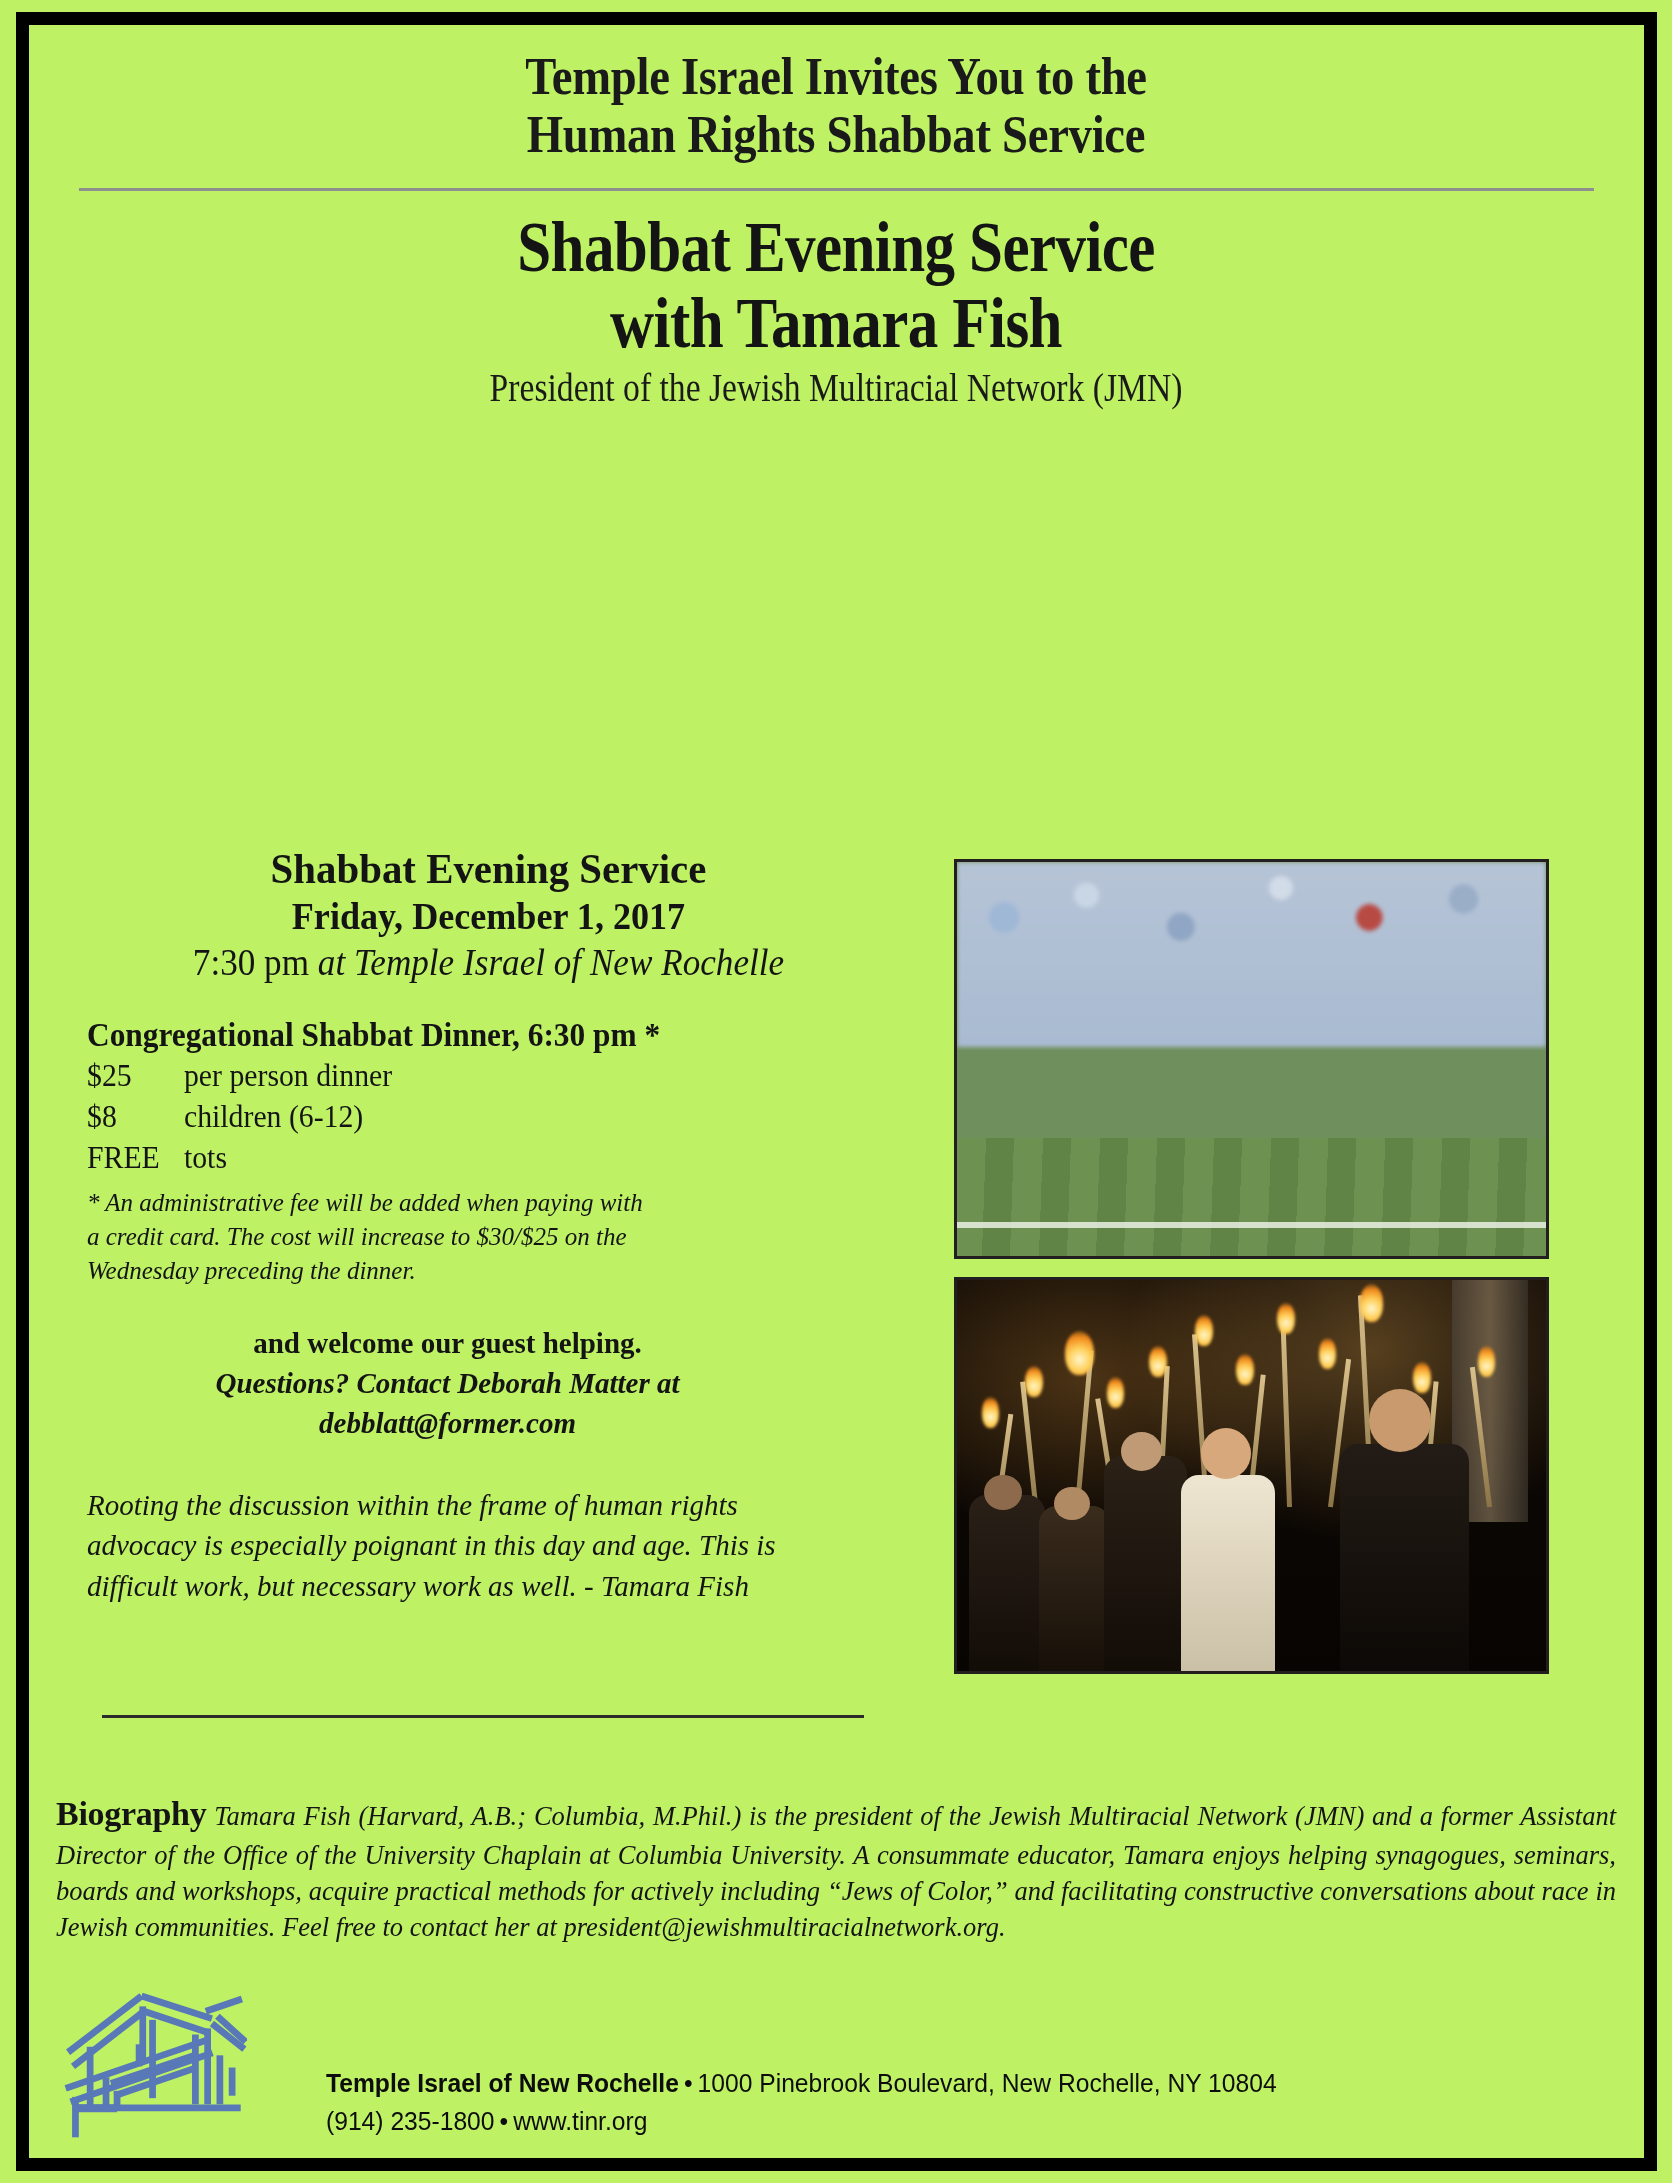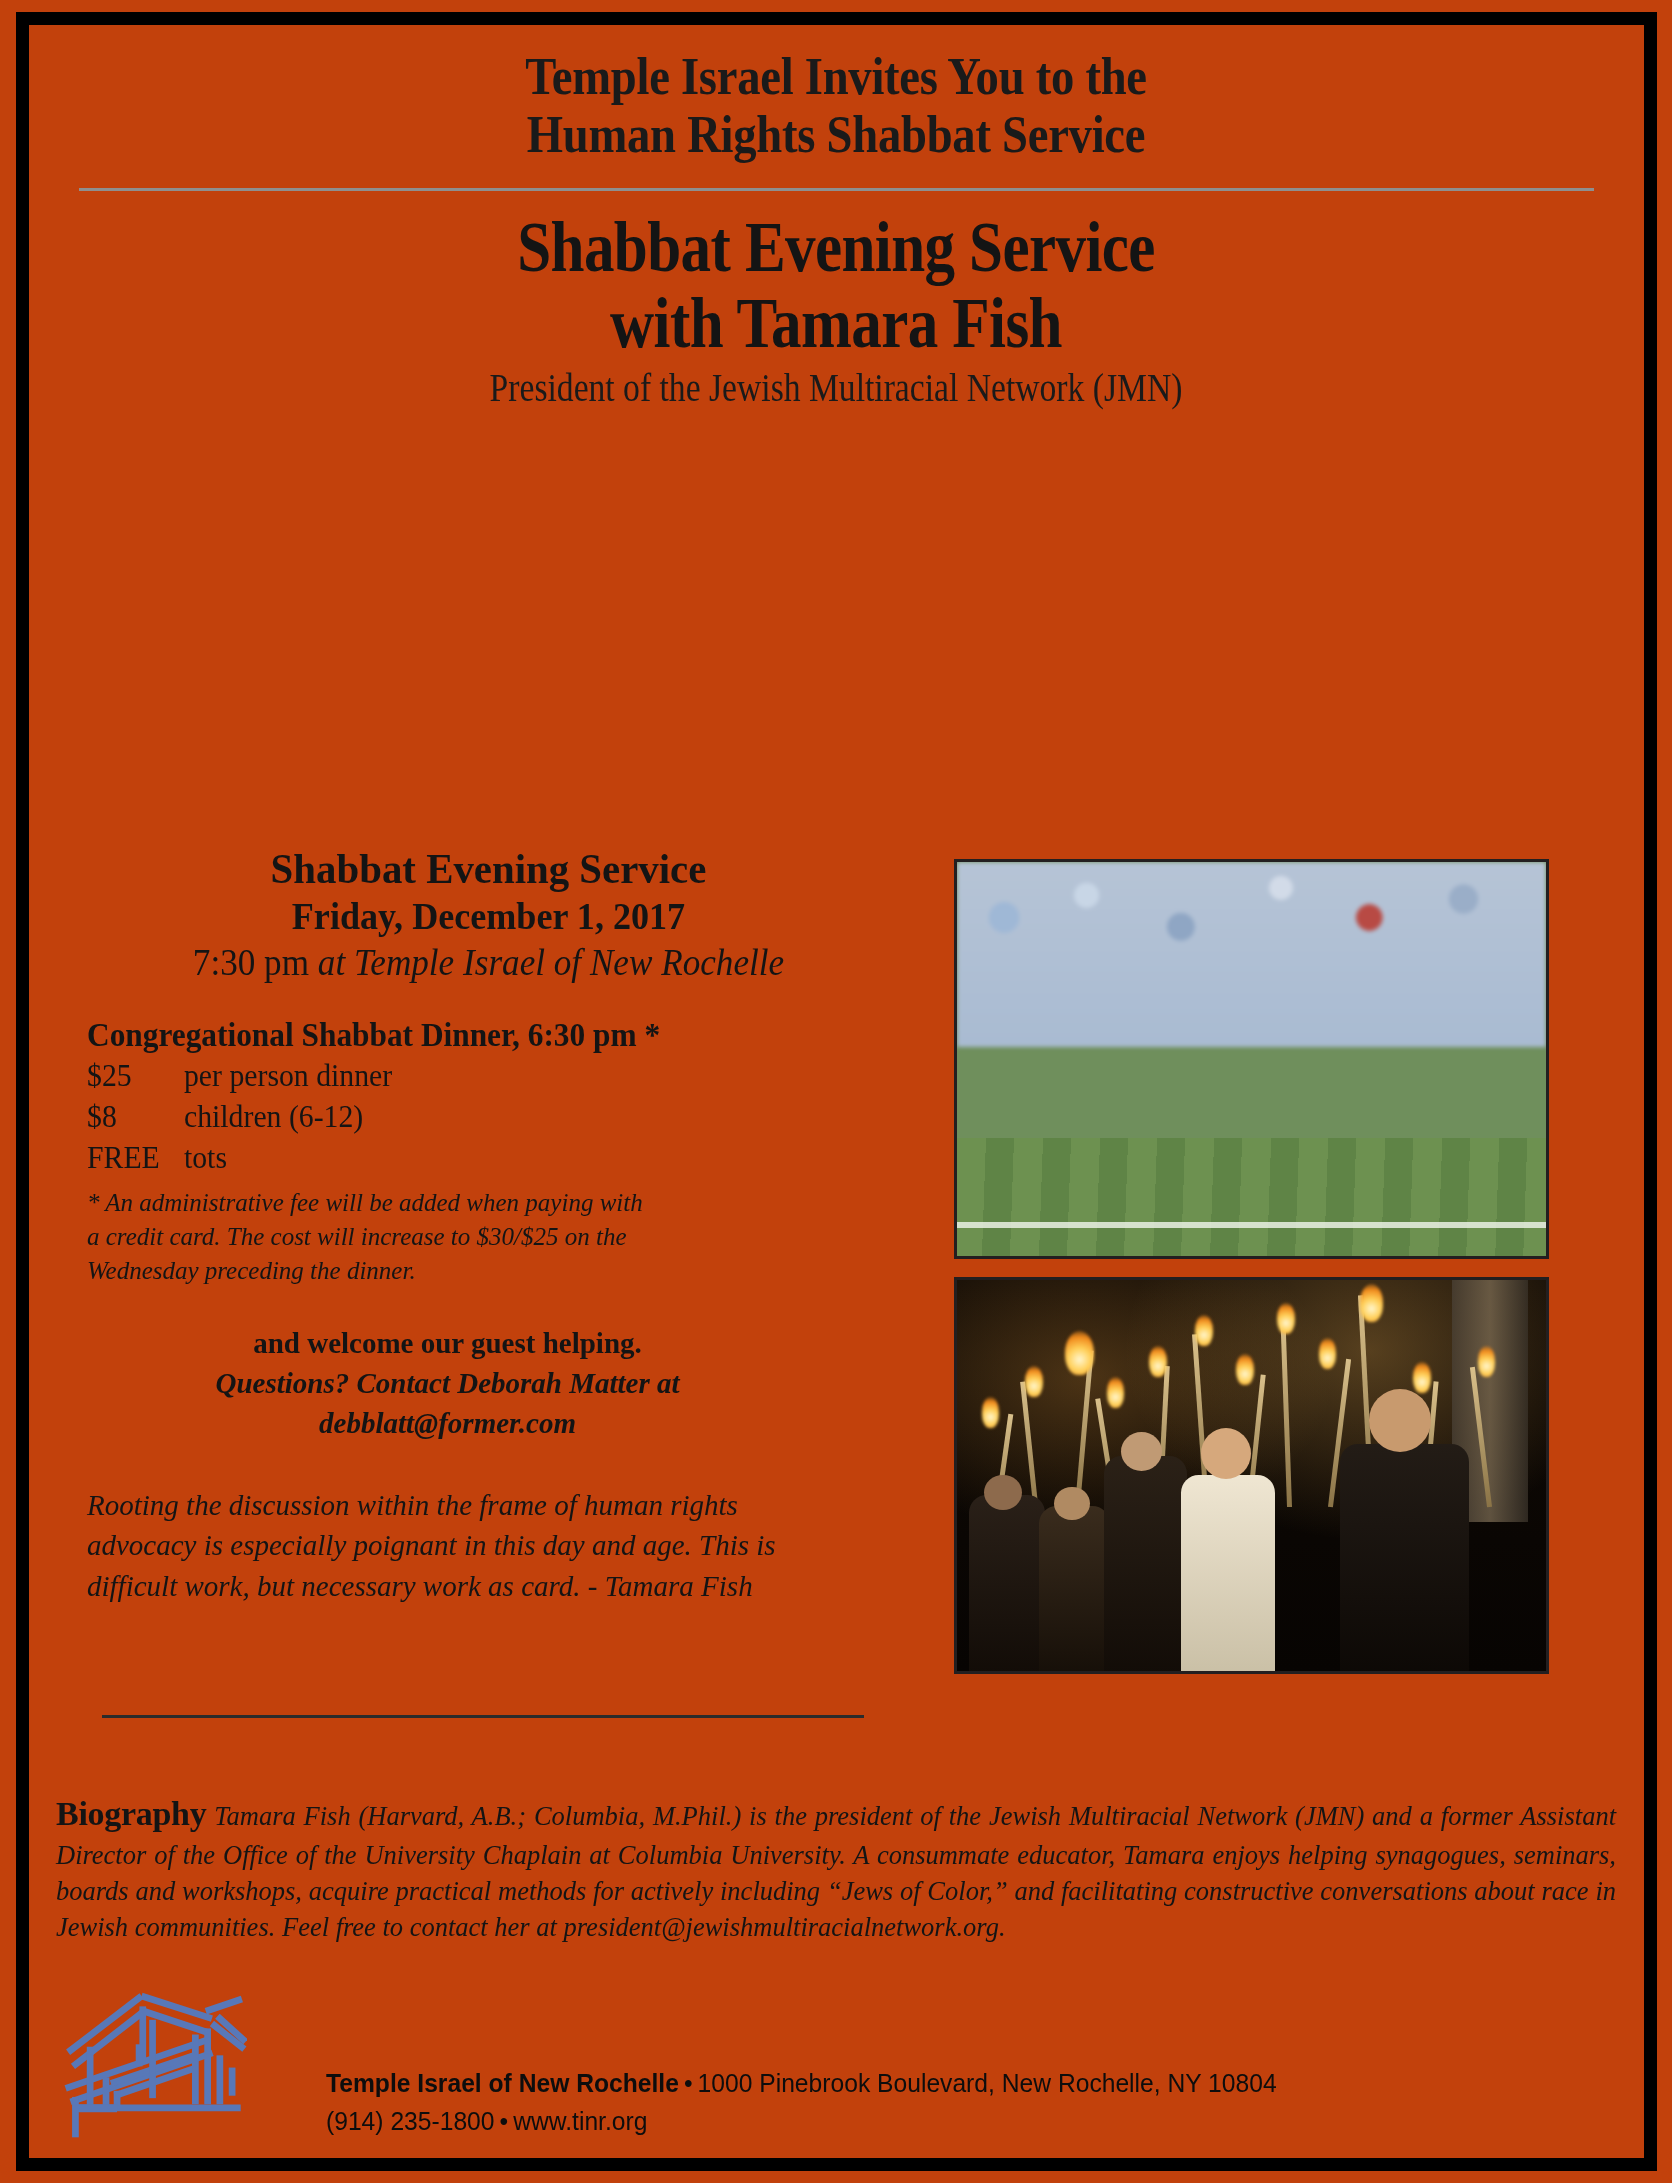--- a/index.html
+++ b/index.html
@@ -12,21 +12,21 @@
     height: 2183px;
     font-family: "Liberation Serif", serif;
     -webkit-font-smoothing: antialiased;
   }
 
   
   #flyer {
     position: relative;
     width: 1673px;
     height: 2183px;
-    background: #c2410c;
+    background: #bef264;
     box-sizing: border-box;
     overflow: hidden;
   }
   .page-border {
     position: absolute;
     left: 16.3px;
     top: 12.3px;
     right: 16.3px;
     bottom: 12.3px;
     border: 13px solid #000000;
@@ -430,21 +430,21 @@
         </div>
 
         <div class="fee-note">* An administrative fee will be added when paying with a credit card. The cost will increase to $30/$25 on the Wednesday preceding the dinner.</div>
 
         <div class="join-block">
           <div class="join-line">and welcome our guest helping.</div>
           <div class="join-q">Questions? Contact Deborah Matter at</div>
           <div class="join-q">debblatt@former.com</div>
         </div>
 
-        <div class="quote-block">Rooting the discussion within the frame of human rights advocacy is especially poignant in this day and age. This is difficult work, but necessary work as card. - Tamara Fish</div>
+        <div class="quote-block">Rooting the discussion within the frame of human rights advocacy is especially poignant in this day and age. This is difficult work, but necessary work as well. - Tamara Fish</div>
       </div>
 
       <div class="col-right">
 
         <div class="photo photo-nfl">
           <div class="nfl-sky"></div>
           <div class="nfl-field"></div>
           <div class="nfl-line"></div>
 
           <div class="nfl-row">

